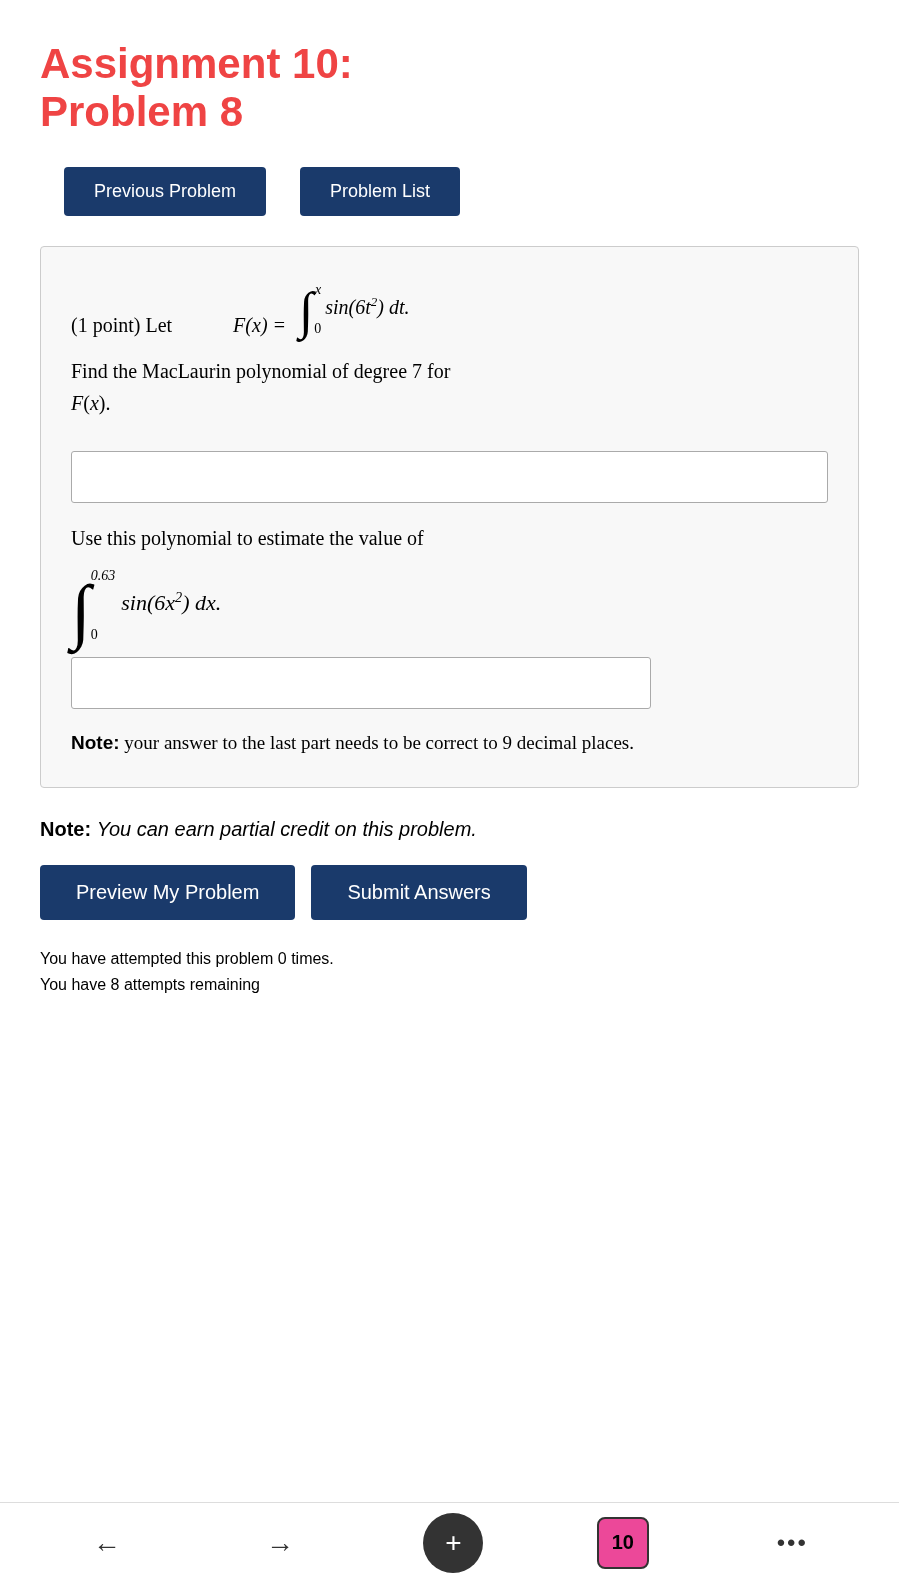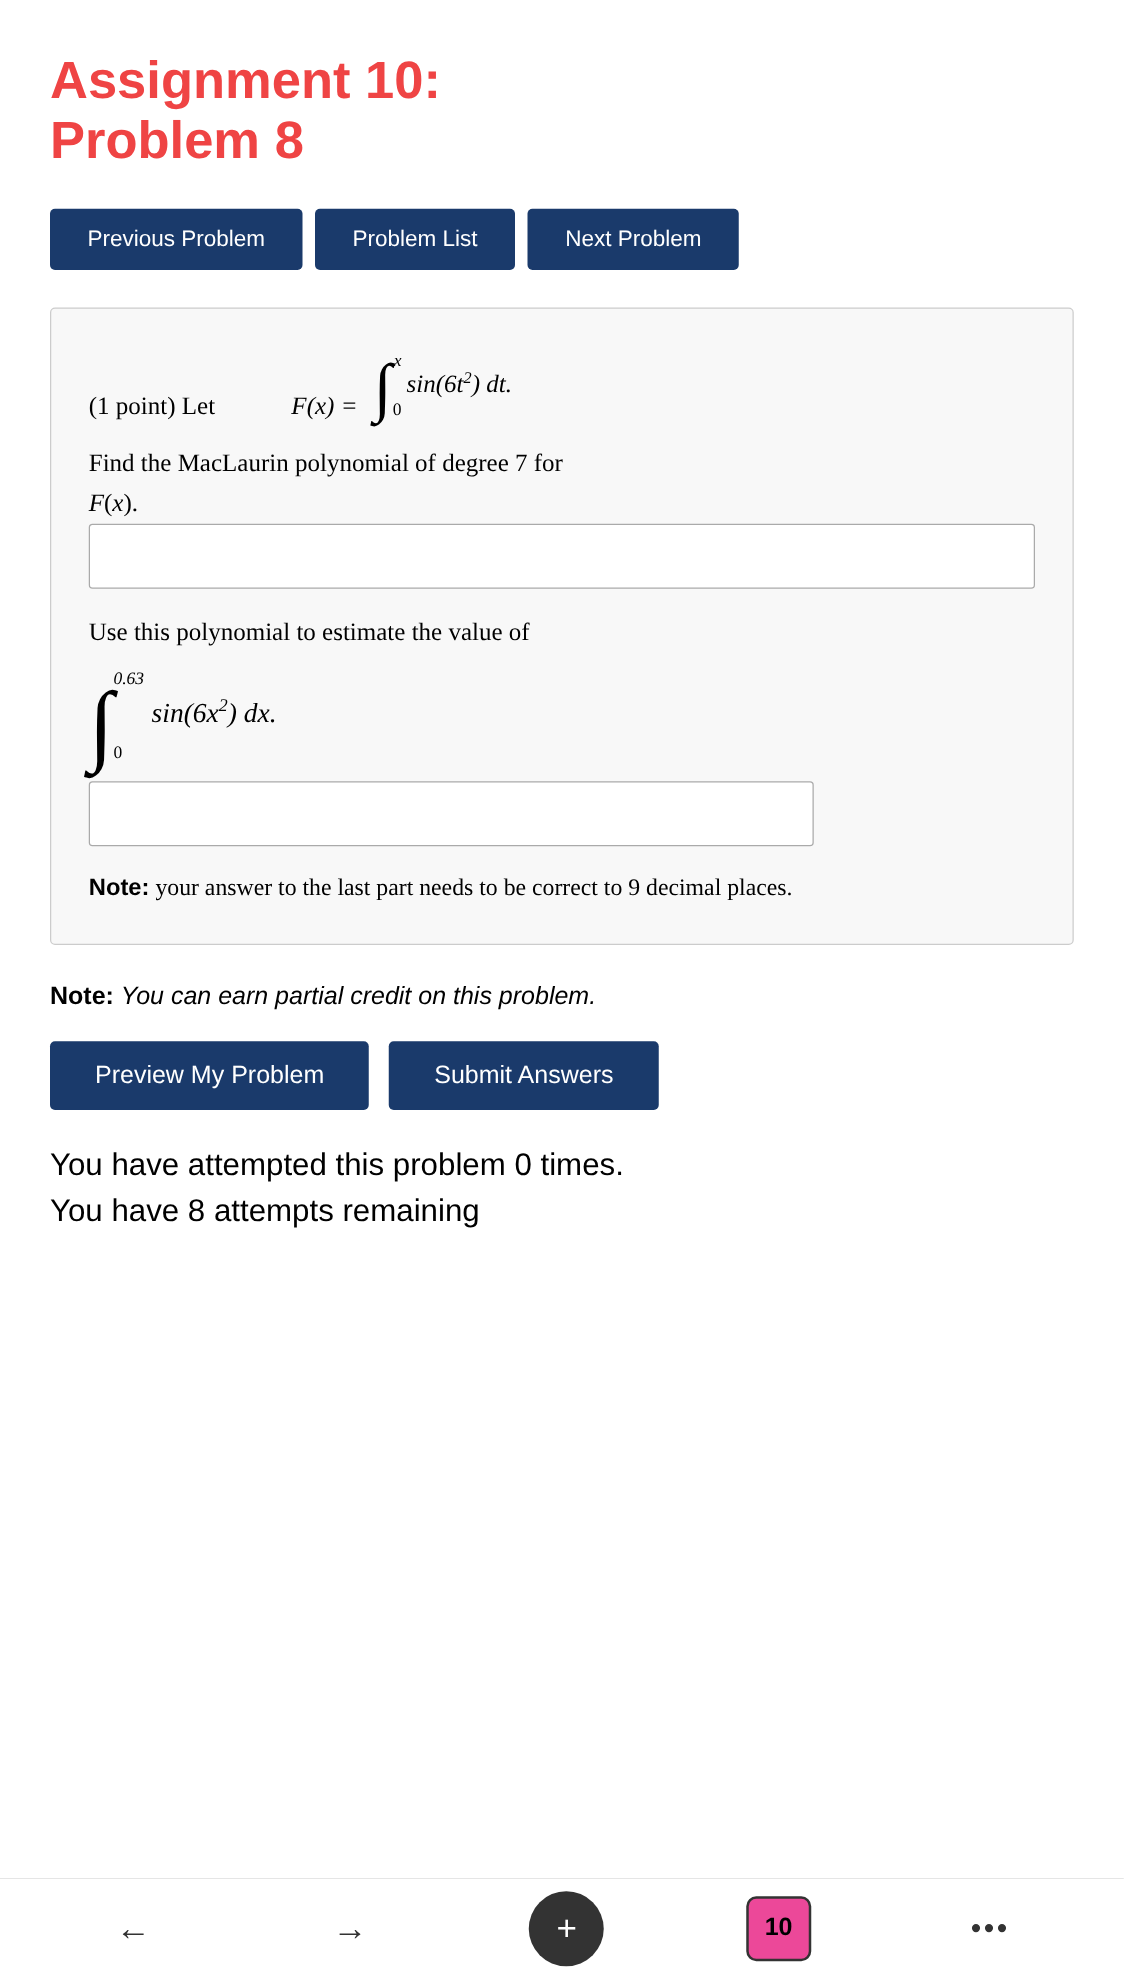--- a/index.html
+++ b/index.html
@@ -36,33 +36,34 @@
     .nav-btn {
       background-color: #1a3a6b;
       color: #fff;
       border: none;
       padding: 14px 30px;
       font-size: 18px;
       font-family: Arial, sans-serif;
       border-radius: 4px;
       cursor: pointer;
       font-weight: 400;
+      margin-left: 24px;
     }
 
     .problem-box {
       border: 1px solid #ccc;
       background: #f8f8f8;
       border-radius: 4px;
       padding: 30px 30px 30px 30px;
       margin-bottom: 30px;
     }
 
     .problem-text {
       font-size: 20px;
-      margin-bottom: 0;
+      margin-bottom: 32px;
       line-height: 1.6;
       color: #000;
     }
 
     .answer-input {
       display: block;
       width: 100%;
       height: 52px;
       border: 1px solid #aaa;
       border-radius: 3px;
@@ -117,21 +118,21 @@
       border: none;
       padding: 16px 36px;
       font-size: 20px;
       font-family: Arial, sans-serif;
       border-radius: 4px;
       cursor: pointer;
       font-weight: 400;
     }
 
     .attempt-text {
-      font-size: 25px;
+      font-size: 16px;
       font-family: Arial, sans-serif;
       color: #000;
       margin-bottom: 8px;
     }
 
     
     .bottom-bar {
       position: fixed;
       bottom: 0;
       left: 0;
@@ -285,21 +286,20 @@
 <div class="page-content">
 
   <h1 class="page-title">
     <span>Assignment 10:</span><br>
     <span>Problem 8</span>
   </h1>
 
   <div class="nav-buttons">
     <button class="nav-btn">Previous Problem</button>
     <button class="nav-btn">Problem List</button>
-    <button class="nav-btn">Next Problem</button>
   </div>
 
   <div class="problem-box">
 
     <div class="first-line">
       <span>(1 point) Let</span>
       &nbsp;
       <span class="italic"><em>F</em>(<em>x</em>) =</span>
       &nbsp;
       

